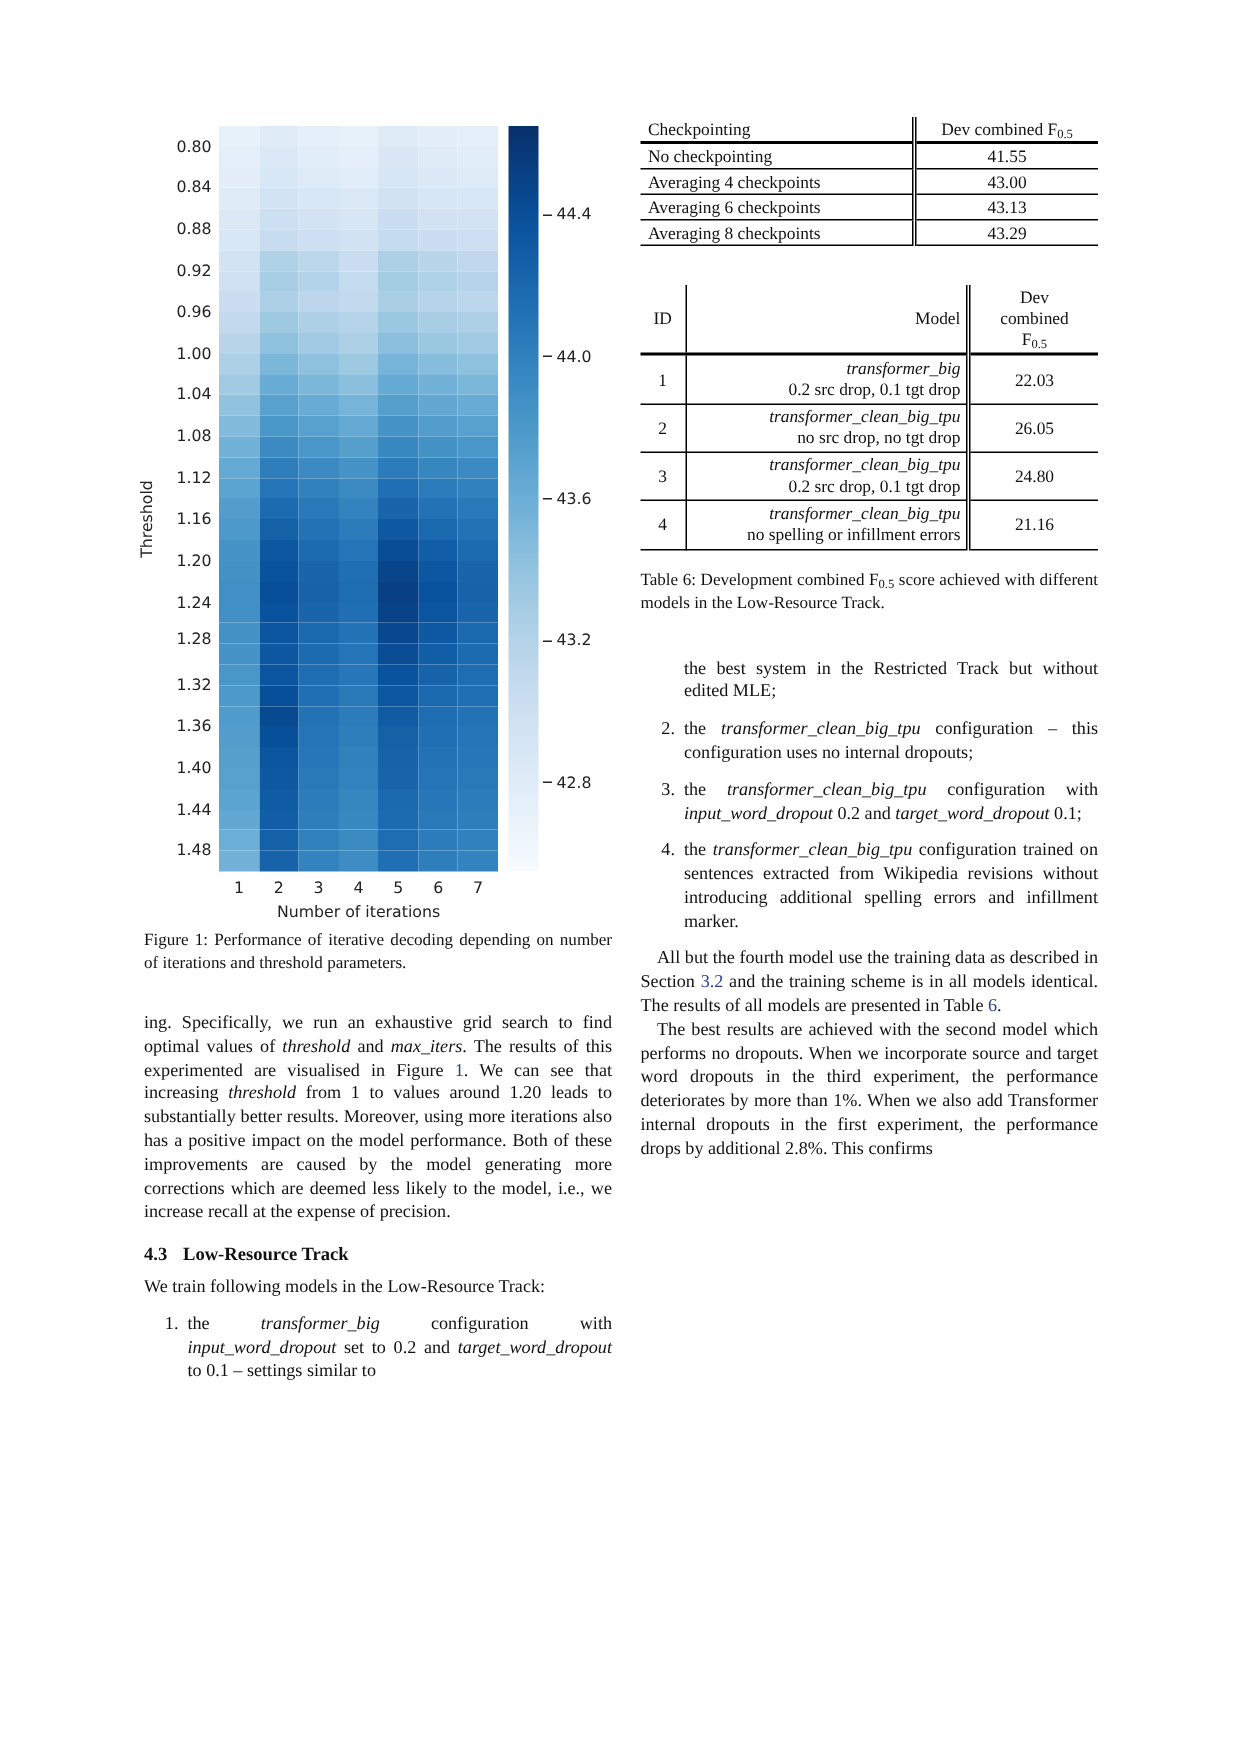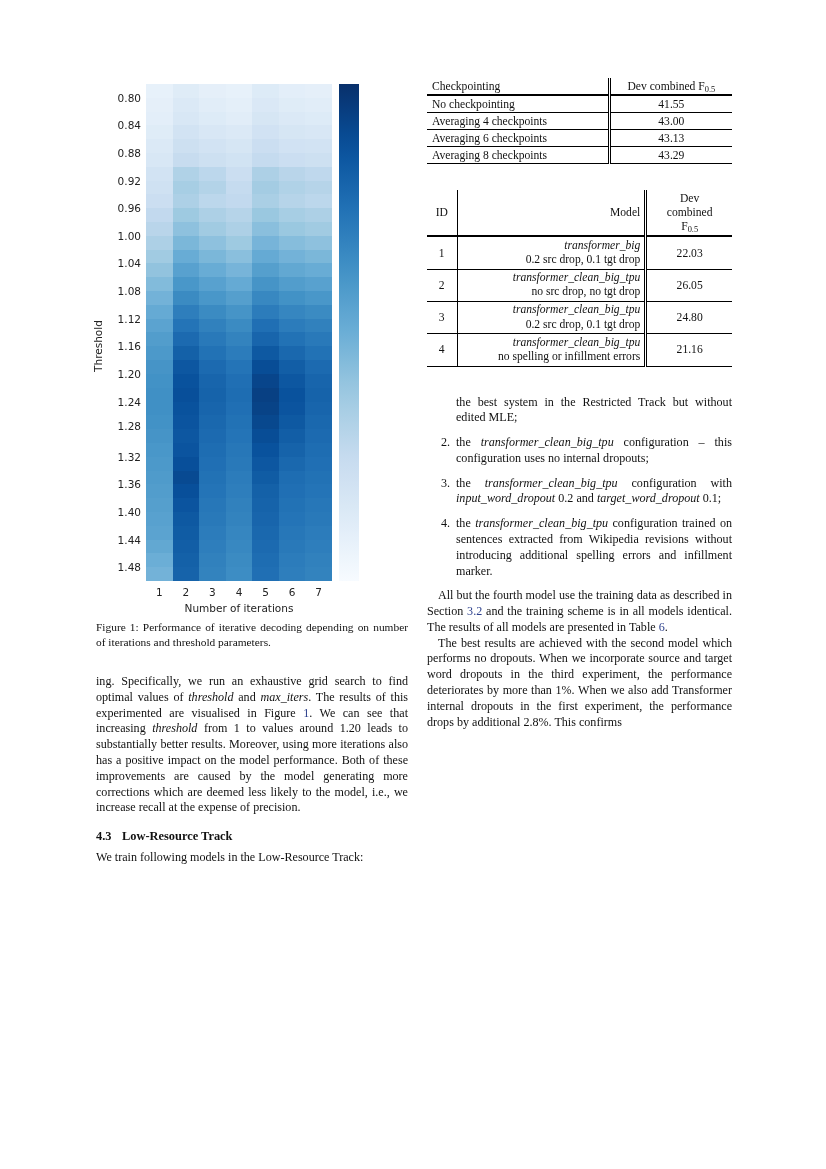--- a/index.html
+++ b/index.html
@@ -400,35 +400,45 @@
             <div class="xtick" style="left: 66.4286px;">3</div>
             <div class="xtick" style="left: 93px;">4</div>
             <div class="xtick" style="left: 119.571px;">5</div>
             <div class="xtick" style="left: 146.143px;">6</div>
             <div class="xtick" style="left: 172.714px;">7</div>
           </div>
         <div class="xlabel">Number of iterations</div>
         <div class="cbar">
           <div class="cbar-grad" id="cbargrad" style="background: linear-gradient(rgb(8, 48, 107) 0%, rgb(8, 61, 127) 5%, rgb(8, 74, 146) 10%, rgb(13, 87, 161) 15%, rgb(23, 100, 171) 20%, rgb(33, 113, 181) 25%, rgb(46, 126, 188) 30%, rgb(59, 139, 195) 35%, rgb(74, 152, 201) 40%, rgb(91, 163, 208) 45%, rgb(107, 174, 214) 50%, rgb(127, 185, 218) 55%, rgb(148, 196, 223) 60%, rgb(166, 205, 228) 65%, rgb(182, 212, 233) 70%, rgb(198, 219, 239) 75%, rgb(208, 225, 242) 80%, rgb(217, 232, 245) 85%, rgb(227, 238, 249) 90%, rgb(237, 245, 252) 95%, rgb(247, 251, 255) 100%);"></div>
         </div>
+        <div class="cbar-ticks" id="cbarticks">
+            <div class="cbar-tick" style="top: 59.1667px;"><span class="dash"></span>44.4</div>
+            <div class="cbar-tick" style="top: 153.833px;"><span class="dash"></span>44.0</div>
+            <div class="cbar-tick" style="top: 248.5px;"><span class="dash"></span>43.6</div>
+            <div class="cbar-tick" style="top: 343.167px;"><span class="dash"></span>43.2</div>
+            <div class="cbar-tick" style="top: 437.833px;"><span class="dash"></span>42.8</div>
+          </div>
       </div>
     </div>
 
     <div class="caption" style="margin-top:2px;">Figure 1: Performance of iterative decoding depending on number of iterations and threshold parameters.</div>
 
     <div class="body-text" style="margin-top:24px;">
       <p><span>ing. Specifically, we run an exhaustive grid search to find optimal values of </span><i>threshold</i><span> and </span><i>max_iters</i><span>. The results of this experimented are visualised in Figure </span><span class="link">1</span><span>. We can see that increasing </span><i>threshold</i><span> from 1 to values around 1.20 leads to substantially better results. Moreover, using more iterations also has a positive impact on the model performance. Both of these improvements are caused by the model generating more corrections which are deemed less likely to the model, i.e., we increase recall at the expense of precision.</span></p>
     </div>
 
     <div class="sec-head"><span class="num">4.3</span><span>Low-Resource Track</span></div>
 
     <div class="body-text">
       <p>We train following models in the Low-Resource Track:</p>
     </div>
 
+    <ol class="lst">
+      <li><span>the </span><i>transformer_big</i><span> configuration with </span><i>input_word_dropout</i><span> set to 0.2 and </span><i>target_word_dropout</i><span> to 0.1 – settings similar to</span></li>
+    </ol>
   </div>
 
   <div class="col-right">
 
     <table class="t t5">
       <tbody id="t5body">
         <tr class="hd">
           <td class="c1">Checkpointing</td>
           <td class="c2"><span>Dev combined F</span><span class="sub">0.5</span></td>
         </tr>
@@ -491,20 +501,21 @@
             <td class="idc">4</td>
             <td class="mdl">
               <div><i>transformer_clean_big_tpu</i></div>
               <div>no spelling or infillment errors</div>
             </td>
             <td class="sc">21.16</td>
           </tr>
         </tbody>
     </table>
 
+    <div class="caption" style="margin-top:13px;"><span>Table 6: Development combined F</span><span class="sub">0.5</span><span> score achieved with different models in the Low-Resource Track.</span></div>
 
     <ol class="lst" start="1" style="margin-top:28px;list-style:none;padding-left:26px;">
       <li style="list-style:none;">the best system in the Restricted Track but without edited MLE;</li>
     </ol>
 
     <ol class="lst" start="2" style="margin-top:8px;">
       <li><span>the </span><i>transformer_clean_big_tpu</i><span> configuration – this configuration uses no internal dropouts;</span></li>
       <li><span>the </span><i>transformer_clean_big_tpu</i><span> configuration with </span><i>input_word_dropout</i><span> 0.2 and </span><i>target_word_dropout</i><span> 0.1;</span></li>
       <li><span>the </span><i>transformer_clean_big_tpu</i><span> configuration trained on sentences extracted from Wikipedia revisions without introducing additional spelling errors and infillment marker.</span></li>
     </ol>

